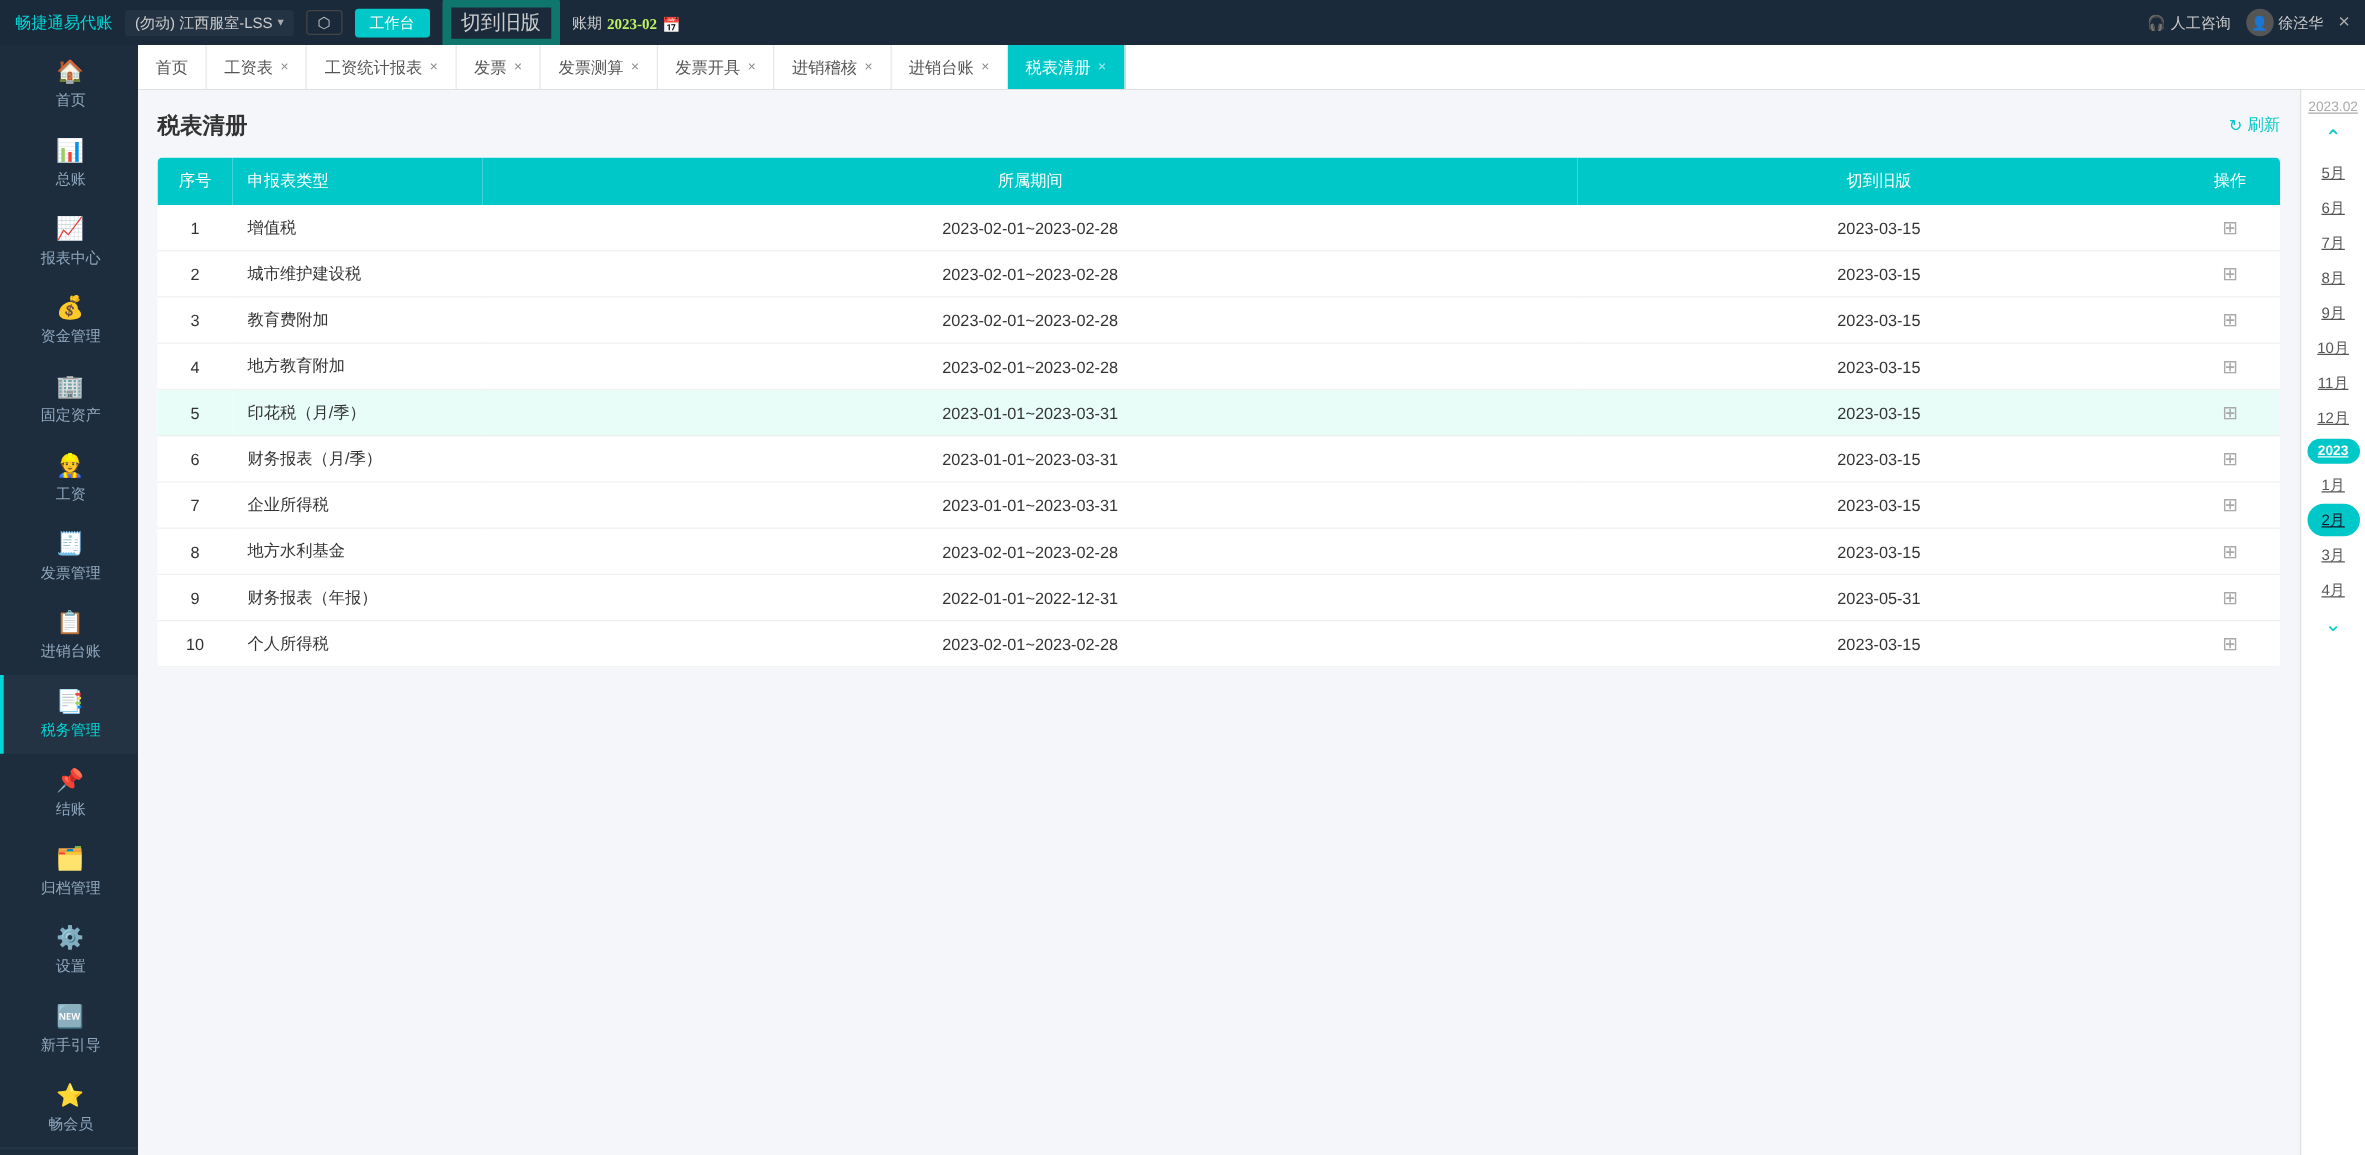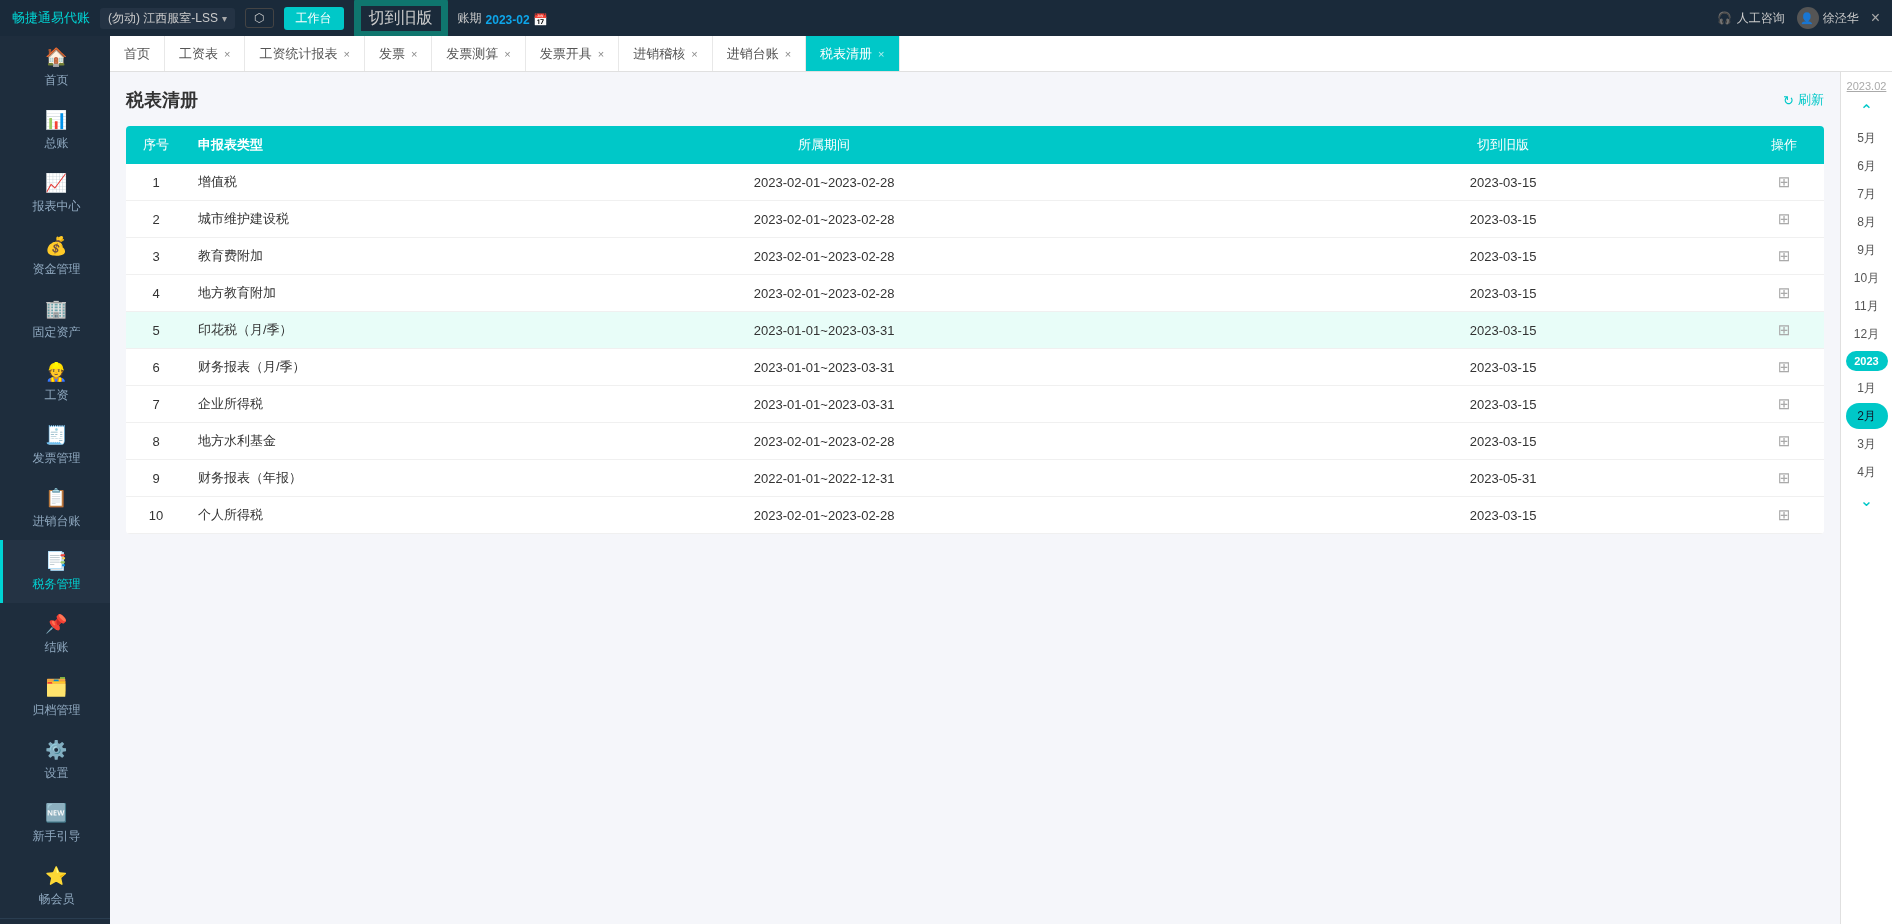--- a/index.html
+++ b/index.html
@@ -221,21 +221,21 @@
     .data-table thead tr {
       background: #00c8c8;
       color: #fff;
     }
     .data-table thead th {
       padding: 10px 12px;
       text-align: center;
       font-weight: 500;
       font-size: 13px;
     }
-    .data-table thead th.left { text-align: left; font-weight: bold; }
+    .data-table thead th.left { text-align: left; }
     .data-table tbody tr {
       border-bottom: 1px solid #f0f0f0;
     }
     .data-table tbody tr.highlighted { background: #e8fdf8; }
     .data-table tbody td {
       padding: 9px 12px;
       font-size: 13px;
       color: #333;
       text-align: center;
     }
@@ -269,20 +269,21 @@
       width: 42px;
       height: 26px;
       display: flex;
       align-items: center;
       justify-content: center;
       font-size: 12px;
       color: #555;
       cursor: pointer;
       border-radius: 13px;
       margin: 1px 0;
+      text-decoration: underline;
     }
     .cal-month.active-month {
       background: #00c8c8;
       color: #0f172a;
       border-radius: 13px;
     }
     .cal-month.year-badge {
       background: #00c8c8;
       color: #fff;
       font-size: 11px;
@@ -317,21 +318,21 @@
   <span class="top-bar-logo">畅捷通易代账</span>
   <div class="top-bar-company">
     <span>(勿动) 江西服室-LSS</span>
     <span class="chevron">▾</span>
   </div>
   <button class="top-bar-btn">⬡</button>
   <button class="top-bar-workstation">工作台</button>
   <button class="top-bar-oldver">切到旧版</button>
   <span class="top-bar-period">
     <span>账期</span>
-    <span style="color:#0ea5e9;font-weight:bold;">2023-02</span>
+    <span style="color:#bef264;font-weight:bold;font-family:Liberation Serif, serif;">2023-02</span>
     <span style="cursor:pointer;">📅</span>
   </span>
   <div class="top-bar-right">
     <span style="cursor:pointer;display:flex;align-items:center;gap:4px;">
       <span>🎧</span>
       <span>人工咨询</span>
     </span>
     <span style="cursor:pointer;display:flex;align-items:center;gap:4px;">
       <span class="user-icon">👤</span>
       <span>徐泾华</span>

